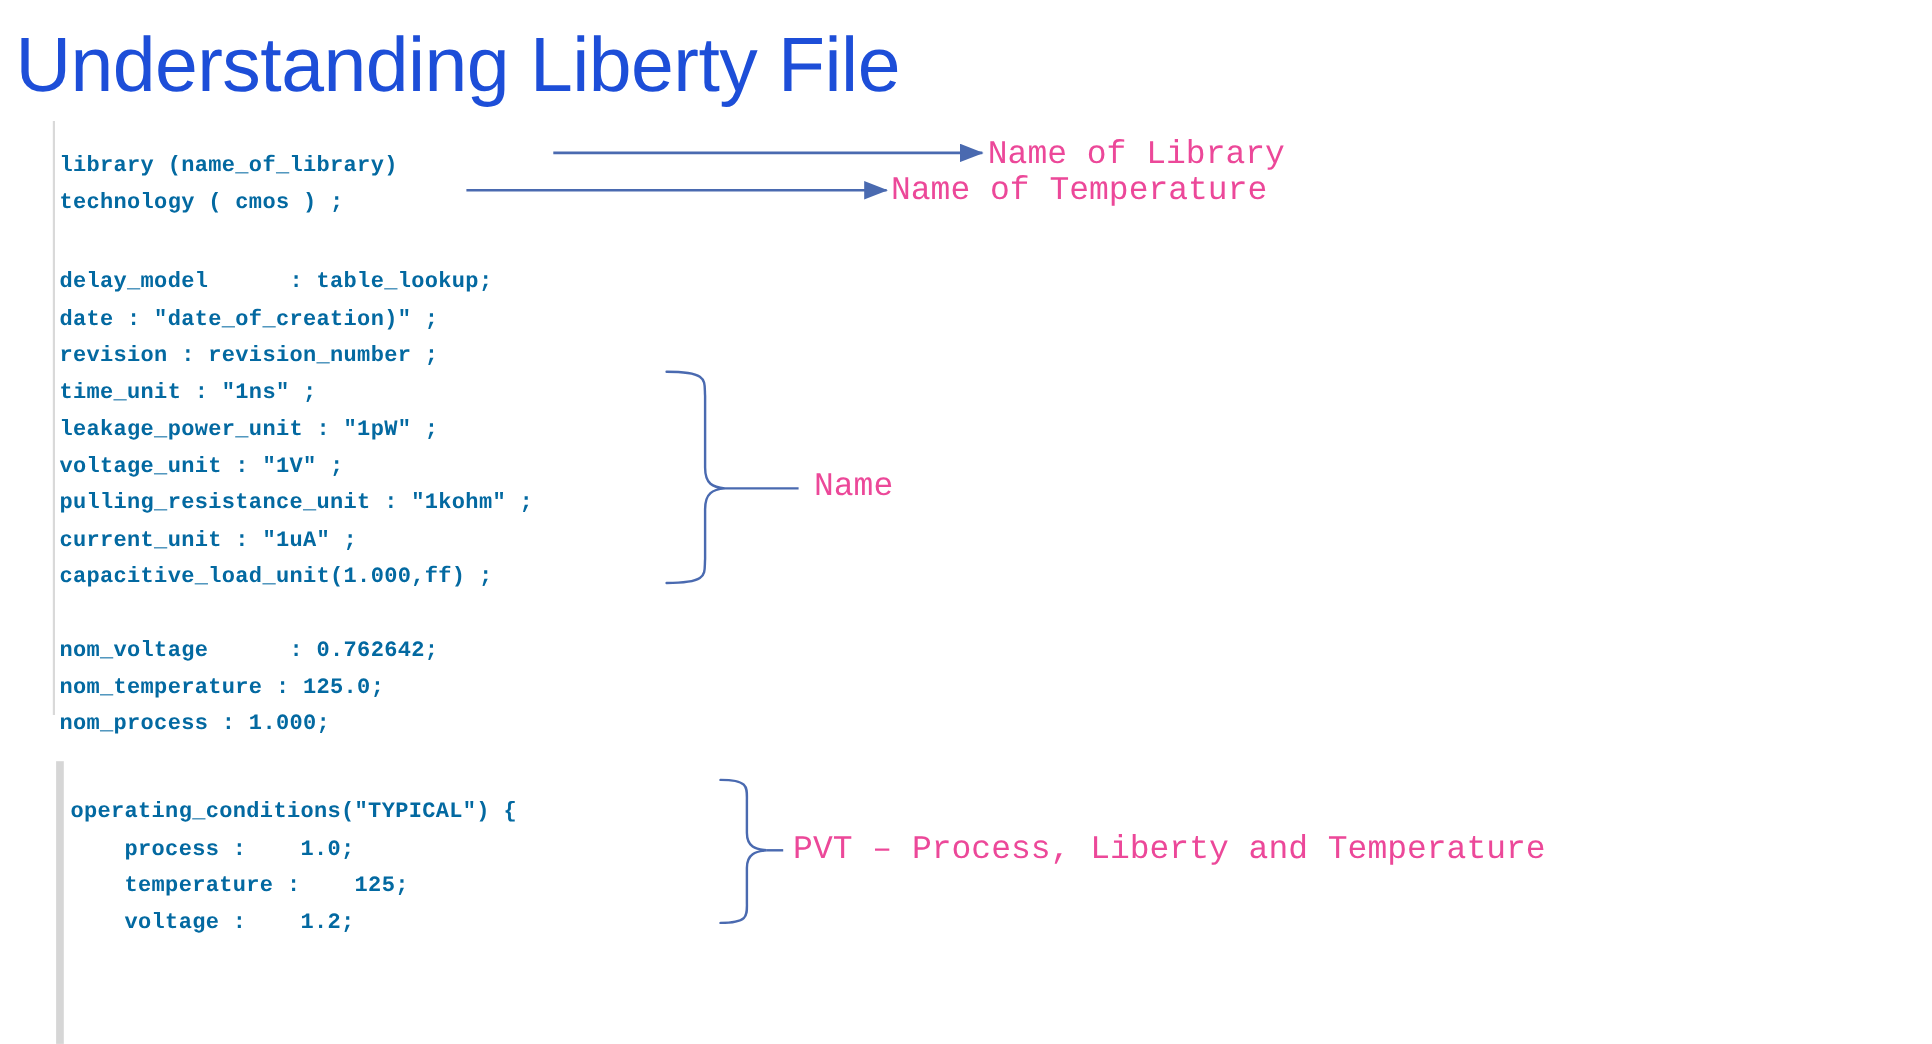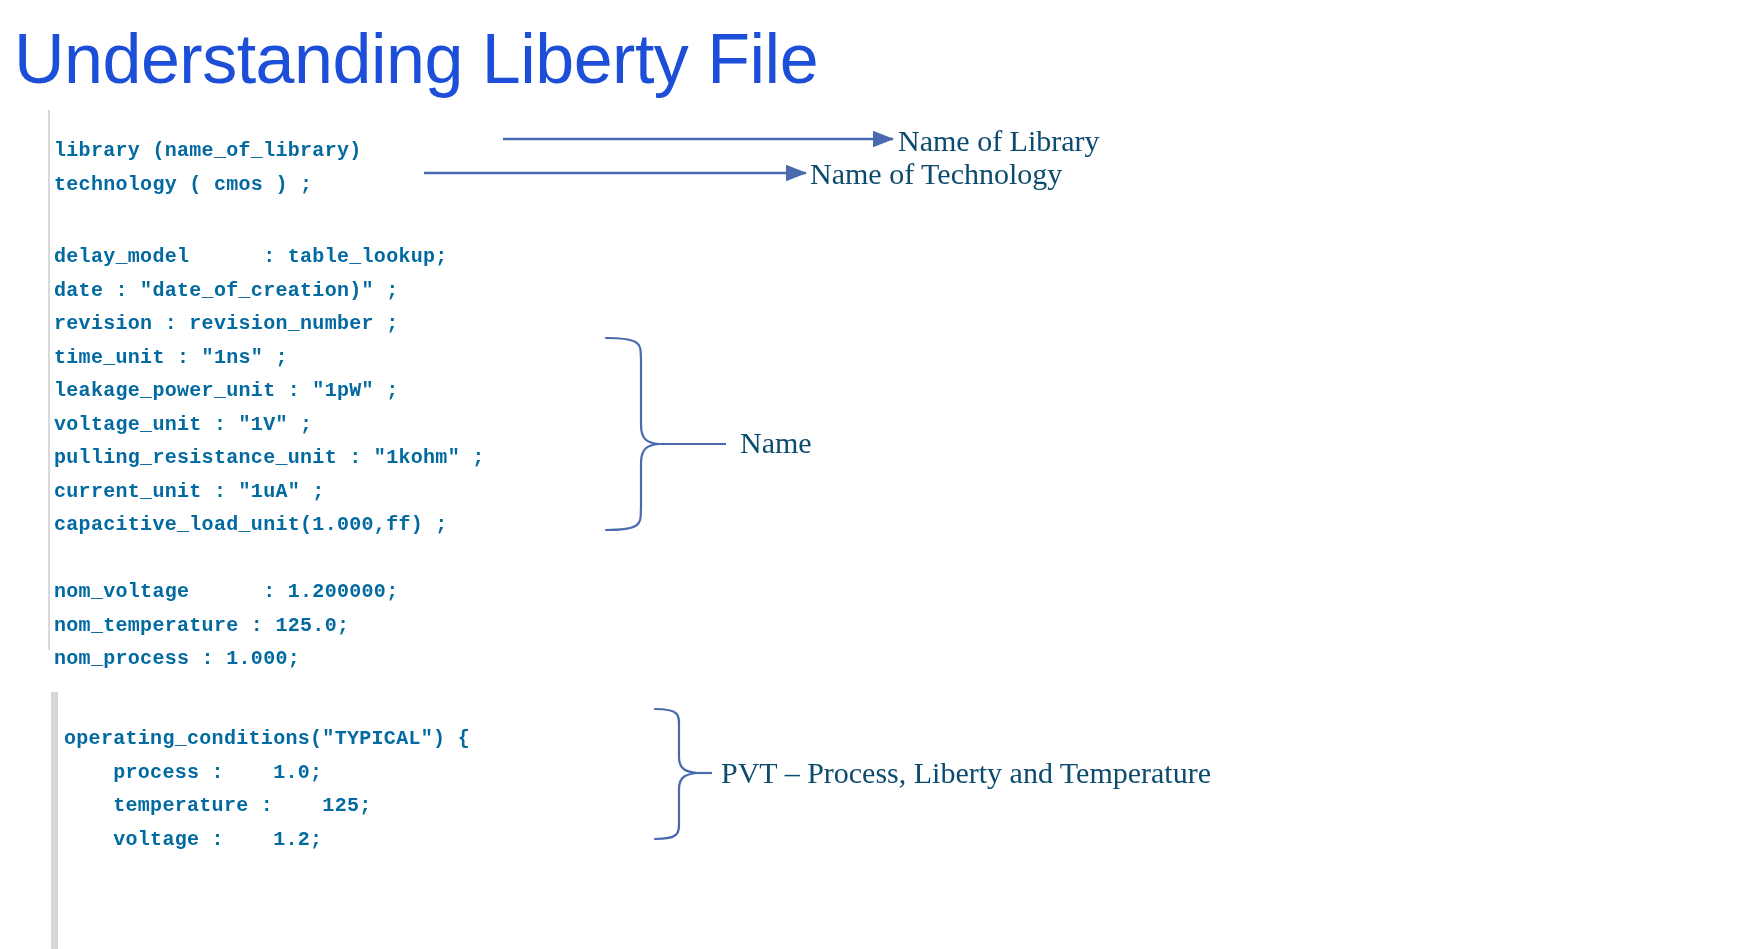--- a/index.html
+++ b/index.html
@@ -74,24 +74,24 @@
   
   #annotations {
     position: absolute;
     left: 0; top: 0;
     width: 1756px;
     height: 949px;
     pointer-events: none;
   }
   .anno-label {
     position: absolute;
-    font-family: Liberation Serif, serif;
+    font-family: Liberation Mono, monospace;
     font-size: 30px;
     font-weight: 400;
-    color: #0c4a6e;
+    color: #ec4899;
     white-space: nowrap;
     line-height: 1;
   }
   #label-library    { left: 898px; top: 126px; }
   #label-technology { left: 810px; top: 159px; }
   #label-units      { left: 740px; top: 428px; }
   #label-pvt        { left: 721px; top: 758px; }
 </style>
 </head>
 <body>
@@ -109,21 +109,21 @@
   <pre class="code-block" id="block-attrs">delay_model      : table_lookup;
 date : "date_of_creation)" ;
 revision : revision_number ;
 time_unit : "1ns" ;
 leakage_power_unit : "1pW" ;
 voltage_unit : "1V" ;
 pulling_resistance_unit : "1kohm" ;
 current_unit : "1uA" ;
 capacitive_load_unit(1.000,ff) ;</pre>
 
-  <pre class="code-block" id="block-nom">nom_voltage      : 1.200000;
+  <pre class="code-block" id="block-nom">nom_voltage      : 0.762642;
 nom_temperature : 125.0;
 nom_process : 1.000;</pre>
 
   <pre class="code-block" id="block-opcond">operating_conditions("TYPICAL") {
     process :    1.0;
     temperature :    125;
     voltage :    1.2;</pre>
 </div>
 
 <svg id="annotations" viewBox="0 0 1756 949">
@@ -153,17 +153,17 @@
            C 679 770, 687 772, 697 773
            C 687 774, 679 776, 679 789
            L 679 820
            C 679 832, 681 839, 655 839" fill="none" stroke="#4a6ab0" stroke-width="2.2" stroke-linecap="round"></path>
 
   <line x1="697" y1="773" x2="712" y2="773" stroke="#4a6ab0" stroke-width="2.2"></line>
 </svg>
 
 <div class="anno-label" id="label-library">Name of Library</div>
 
-<div class="anno-label" id="label-technology">Name of Technology</div>
+<div class="anno-label" id="label-technology">Name of Temperature</div>
 
 <div class="anno-label" id="label-units">Name</div>
 
 <div class="anno-label" id="label-pvt">PVT – Process, Liberty and Temperature</div>
 
 </body></html>

